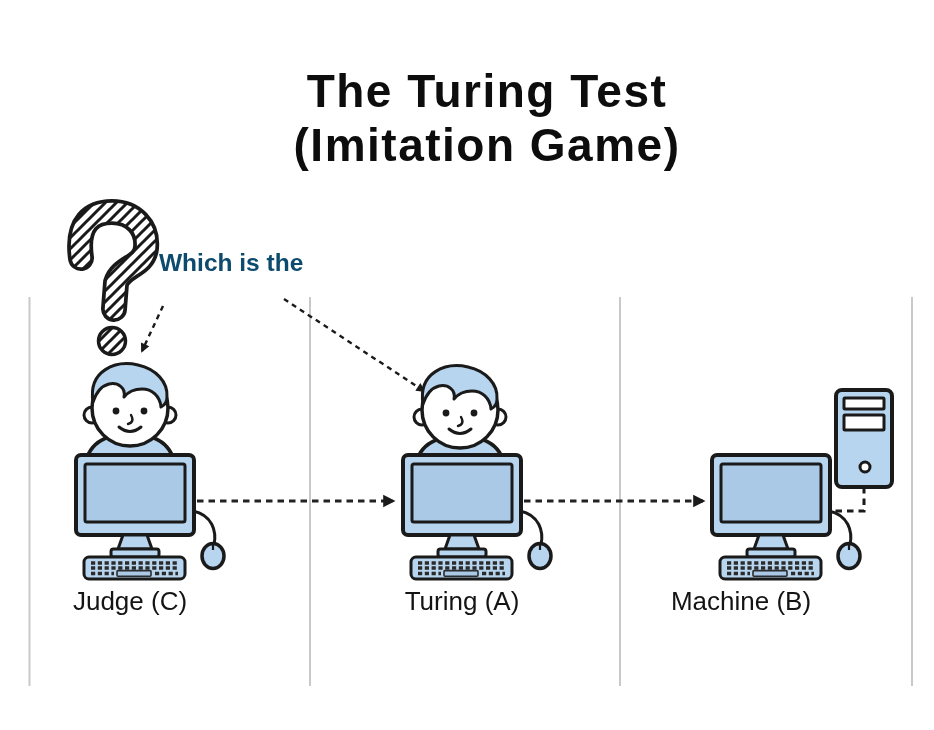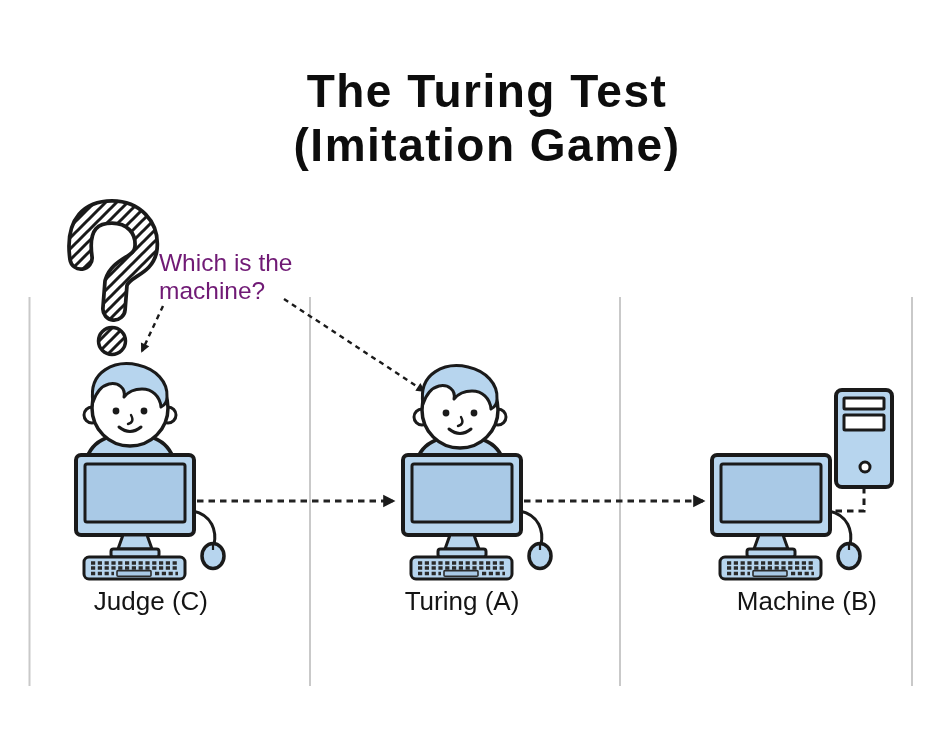--- a/index.html
+++ b/index.html
@@ -10,29 +10,29 @@
   }
   .canvas { position:absolute; left:0; top:0; width:934px; height:730px; background:#ffffff; }
   svg.diagram { position:absolute; left:0; top:0; }
   .title {
     position:absolute; top:64px; left:0; width:934px;
     text-align:center; font-weight:bold; font-size:46px; line-height:54px;
     letter-spacing:1.5px; color:#0d0d0d;padding-left:20px;
   }
   .question {
     position:absolute; left:159px; top:249px;
-    font-size:24.5px; line-height:27.5px; color:#701a75;
+    font-size:24.5px; line-height:27.5px; color:#0c4a6e;font-weight:bold;
   }
   .station-label {
     position:absolute; top:586px; width:190px; text-align:center;
     font-size:26px; color:#141414; white-space:nowrap;
   }
-  #label-judge   { left:18px;text-align:right;  }
+  #label-judge   { left:35px;  }
   #label-human   { left:367px; }
-  #label-machine { left:687px;text-align:right; }
+  #label-machine { left:646px; }
 </style>
 </head>
 <body>
 
 <div class="canvas">
 
   <svg class="diagram" width="934" height="730" viewBox="0 0 934 730">
     <defs>
       <pattern id="hatch" patternUnits="userSpaceOnUse" width="11" height="11">
         <rect width="11" height="11" fill="#ffffff"></rect>
@@ -116,20 +116,19 @@
     </g>
   </svg>
 
   <div class="title">
     <div>The Turing Test</div>
     <div>(Imitation Game)</div>
   </div>
 
   <div class="question">
     <div>Which is the</div>
-    <div>machine?</div>
   </div>
 
   <div class="station-label" id="label-judge">Judge (C)</div>
   <div class="station-label" id="label-human">Turing (A)</div>
   <div class="station-label" id="label-machine">Machine (B)</div>
 
 </div>
 
 </body></html>

